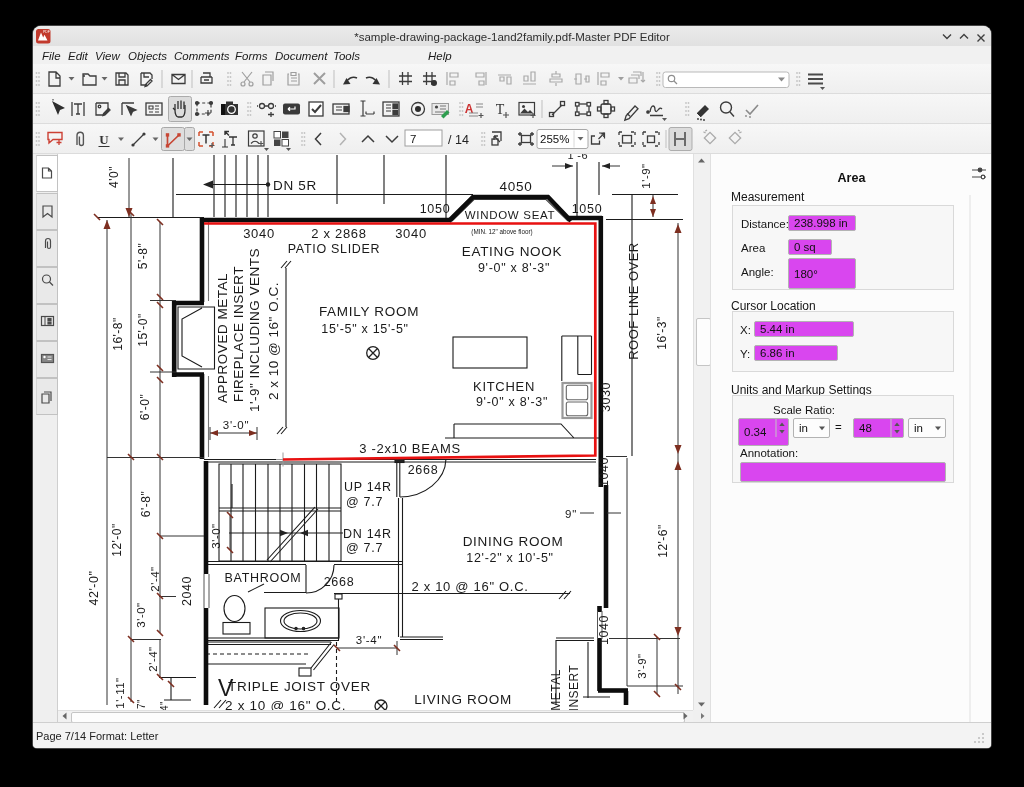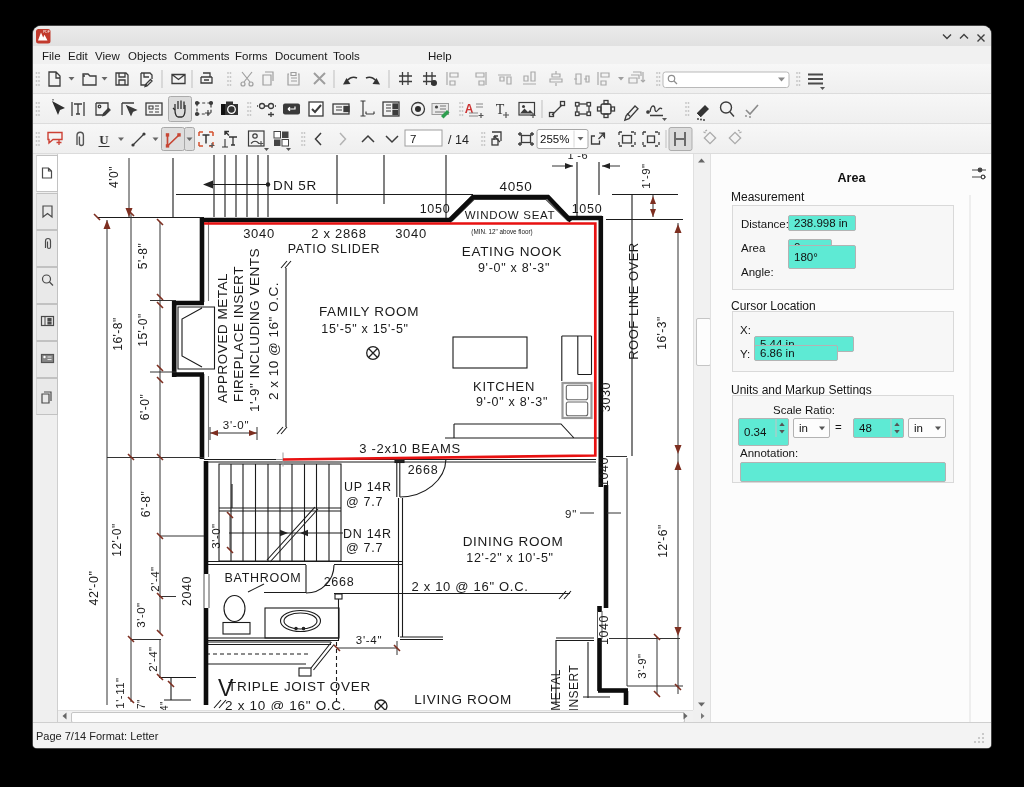--- a/index.html
+++ b/index.html
@@ -3,46 +3,47 @@
 <style>
 html,body{margin:0;padding:0;}
 body{width:1024px;height:787px;background:#000;position:relative;overflow:hidden;
  font-family:"Liberation Sans",sans-serif;-webkit-font-smoothing:antialiased;}
 #win{position:absolute;left:33px;top:26px;width:958px;height:722px;background:#f2f2f2;
  border-radius:8px 8px 4px 4px;overflow:hidden;box-shadow:0 0 0 1px #444;}
 .abs{position:absolute;}
 #titlebar{left:0;top:0;width:958px;height:20px;background:linear-gradient(#ebebeb,#e1e1e1);}
 #title{left:0;top:5px;width:958px;text-align:center;font-size:11.5px;color:#2e2e2e;}
 #menubar{left:0;top:20px;width:958px;height:18px;background:#f1f1f1;border-bottom:1px solid #e3e3e3;}
-.menu{position:absolute;top:24px;font-size:11.5px;color:#1a1a1a;}
+.menu{position:absolute;top:24px;font-size:11.5px;color:#1a1a1a;font-style:italic;}
 .tb{left:0;width:958px;height:29px;background:linear-gradient(#f7f7f7,#efefef);border-bottom:1px solid #dcdcdc;}
 #statusbar{left:0;top:696px;width:958px;height:26px;background:#f3f3f3;border-top:1px solid #cfcfcf;}
 #statustext{left:3px;top:704px;font-size:11px;color:#222;}
 #sidebar{left:0;top:128px;width:25px;height:568px;background:#efefef;border-right:1px solid #cfcfcf;box-sizing:border-box;}
 .sbtn{position:absolute;left:3px;width:22px;height:37px;background:#e9e9e9;border:1px solid #c2c2c2;border-left:1px solid #d5d5d5;box-sizing:border-box;}
 .sbtn.active{background:#fff;}
 #canvasbox{left:25px;top:128px;width:635px;height:556px;background:#fff;overflow:hidden;}
 #vscroll{left:660px;top:128px;width:17px;height:556px;background:#f1f1f1;border-left:1px solid #e0e0e0;box-sizing:border-box;}
 #hscroll{left:25px;top:684px;width:635px;height:12px;background:#f1f1f1;border-top:1px solid #e0e0e0;box-sizing:border-box;}
 #corner{left:660px;top:684px;width:17px;height:12px;background:#f0f0f0;}
 #vthumb{left:2px;top:164px;width:13px;height:46px;background:#fdfdfd;border:1px solid #c5c5c5;border-radius:2px;}
 #hthumb{left:13px;top:1px;width:612px;height:9px;background:#fdfdfd;border:1px solid #c5c5c5;border-radius:2px;}
 #panel{left:677px;top:128px;width:281px;height:568px;background:#fcfcfc;border-left:1px solid #e0e0e0;box-sizing:border-box;}
 .ptitle{font-weight:bold;font-size:12.5px;color:#111;}
 .plabel{font-size:12px;color:#151515;}
 .pgroup{position:absolute;background:#f7f7f7;border:1px solid #d9d9d9;box-sizing:border-box;}
-.pinput{position:absolute;background:#5eead4;border:1px solid #b3b3b3;border-radius:2px;font-size:11.5px;color:#111;
+.pinput{position:absolute;background:#d946ef;border:1px solid #b3b3b3;border-radius:2px;font-size:11.5px;color:#111;
  padding:0 0 0 5px;display:flex;align-items:center;box-sizing:border-box;}
 .flabel{position:absolute;font-size:11.5px;color:#151515;}
 svg{position:absolute;overflow:visible;}
 svg.fix{overflow:hidden;}
 </style></head>
 <body>
 <div id="win" class="abs">
   <div id="titlebar" class="abs"></div>
+  <div id="title" class="abs">*sample-drawing-package-1and2family.pdf-Master PDF Editor</div>
   <div id="menubar" class="abs"></div>
   <div class="menu" style="left:9px;">File</div>
   <div class="menu" style="left:35px;">Edit</div>
   <div class="menu" style="left:62px;">View</div>
   <div class="menu" style="left:95px;">Objects</div>
   <div class="menu" style="left:141px;">Comments</div>
   <div class="menu" style="left:202px;">Forms</div>
   <div class="menu" style="left:242px;">Document</div>
   <div class="menu" style="left:300px;">Tools</div>
   <div class="menu" style="left:351px;padding-left:44px;">Help</div>
@@ -281,25 +282,25 @@
   <div id="corner" class="abs"></div>
   <div id="panel" class="abs">
     <div class="ptitle abs" style="left:0;top:17px;width:281px;text-align:center;">Area</div>
     <div class="plabel abs" style="left:20px;top:36px;">Measurement</div>
     <div class="pgroup" style="left:21px;top:51px;width:222px;height:85px;"></div>
     <div class="flabel" style="left:30px;top:64px;">Distance:</div>
     <div class="pinput" style="left:77px;top:61px;width:68px;height:16px;">238.998 in</div>
     <div class="flabel" style="left:30px;top:88px;">Area</div>
     <div class="pinput" style="left:77px;top:85px;width:44px;height:16px;">0 sq</div>
     <div class="flabel" style="left:30px;top:112px;">Angle:</div>
-    <div class="pinput" style="left:77px;top:91px;width:68px;height:24px;">180°</div>
+    <div class="pinput" style="left:77px;top:104px;width:68px;height:31px;">180°</div>
     <div class="plabel abs" style="left:20px;top:145px;">Cursor Location</div>
     <div class="pgroup" style="left:21px;top:157px;width:222px;height:61px;"></div>
     <div class="flabel" style="left:29px;top:170px;">X:</div>
-    <div class="pinput" style="left:43px;top:182px;width:100px;height:16px;">5.44 in</div>
+    <div class="pinput" style="left:43px;top:167px;width:100px;height:16px;">5.44 in</div>
     <div class="flabel" style="left:29px;top:194px;">Y:</div>
     <div class="pinput" style="left:43px;top:191px;width:84px;height:16px;">6.86 in</div>
     <div class="plabel abs" style="left:20px;top:229px;">Units and Markup Settings</div>
     <div class="pgroup" style="left:21px;top:241px;width:222px;height:88px;"></div>
     <div class="flabel" style="left:30px;top:250px;margin-left:32px;">Scale Ratio:</div>
     <div class="pinput" style="left:27px;top:264px;width:51px;height:28px;">0.34</div>
     <div class="pinput" style="left:82px;top:264px;width:37px;height:20px;background:#fdfdfd;">in</div>
     <div class="flabel" style="left:124px;top:267px;">=</div>
     <div class="pinput" style="left:142px;top:264px;width:51px;height:20px;">48</div>
     <div class="pinput" style="left:197px;top:264px;width:38px;height:20px;background:#fdfdfd;">in</div>

